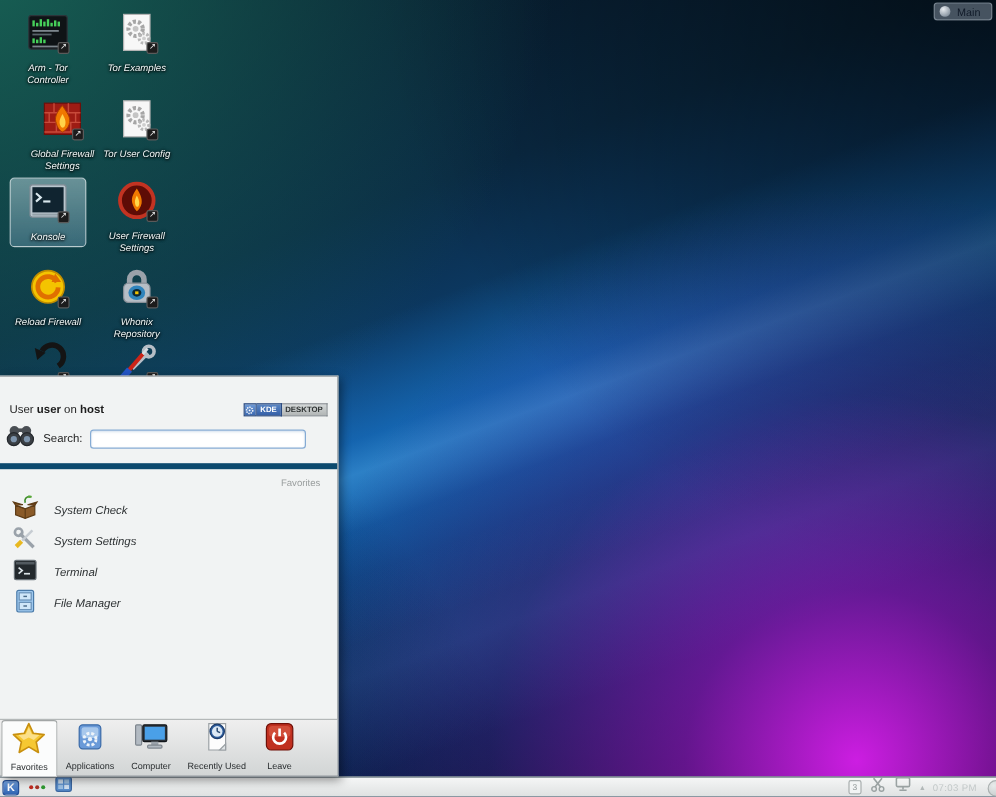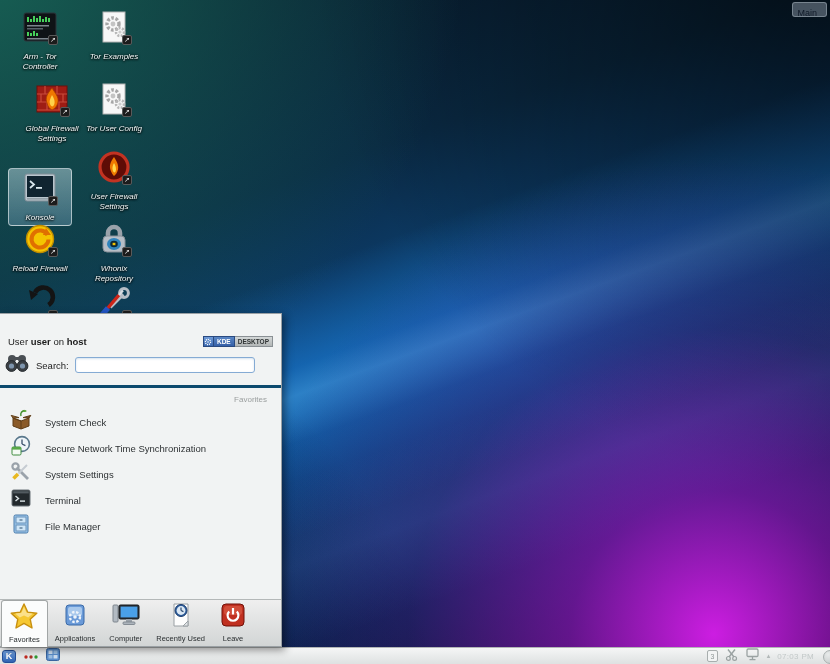--- a/index.html
+++ b/index.html
@@ -17,33 +17,33 @@
       linear-gradient(160deg, rgba(0,0,0,0) 40%, rgba(30,140,240,0.45) 50%, rgba(70,175,255,0.55) 53%, rgba(30,140,240,0.28) 58%, rgba(0,0,0,0) 68%),
       linear-gradient(160deg, rgba(0,0,0,0) 62%, rgba(90,160,230,0.18) 71%, rgba(0,0,0,0) 80%),
       linear-gradient(160deg, #071726 0%, #0a2a44 30%, #0e4a86 55%, #0a2f62 75%, #060f26 100%);
   }
 
   
   .activity{
     position:absolute; top:2px; right:3px; z-index:3; height:15px;
     display:flex; align-items:center; gap:5px; padding:0 9px 0 4px;
     background:rgba(150,165,180,0.45); border:1px solid rgba(215,225,235,0.35);
-    border-radius:3px; color:#101a28; font-size:9px;flex-direction:column;
+    border-radius:3px; color:#101a28; font-size:9px;
   }
   .activity .ball{ width:9px; height:9px; border-radius:50%;
     background:radial-gradient(circle at 35% 30%, #e8ecf0, #8d99a5 70%, #6b7680); }
 
   
   .icon-cell{
     position:absolute; width:64px; z-index:1; display:flex; flex-direction:column;
     align-items:center; gap:8px; padding:2px 0; cursor:default;
   }
   .icon-cell.selected{
     background:linear-gradient(rgba(210,235,245,0.45), rgba(150,195,225,0.30));
-    border:1px solid rgba(255,255,255,0.55); border-radius:4px;margin-top:20px;
+    border:1px solid rgba(255,255,255,0.55); border-radius:4px;
   }
   .ic-wrap{ position:relative; width:34px; height:34px; }
   .emblem{
     position:absolute; right:-1px; bottom:-1px; width:10px; height:10px;
     background:#1c1c1c; border:1px solid #5a5a5a; border-radius:2px;
     color:#ececec; font-size:7px; line-height:8px; text-align:center;
   }
   .icon-label{
     font-size:8px; font-style:italic; color:#f2f8f8; text-align:center; line-height:1.2;
     text-shadow:0 1px 2px #000, 0 0 3px #000;
@@ -61,29 +61,29 @@
     padding:22px 8px 3px 8px; font-size:9.5px; color:#1c1c1c;
   }
   .kde-badge{ display:flex; align-items:center; height:11px; }
   .kde-badge .gearbox{ width:11px; height:11px; background:linear-gradient(#6f9bd8,#3a68b0);
     border:1px solid #2a4a80; display:flex; align-items:center; justify-content:center; }
   .kde-badge .kde{ background:linear-gradient(#5a86c4,#3560a8); color:#fff; font-weight:bold;
     font-size:6.5px; padding:1px 3px; border:1px solid #2a4a80; border-left:none; height:11px; line-height:8px;}
   .kde-badge .desk{ background:linear-gradient(#d4d8d8,#b2b6b6); color:#303434; font-weight:bold;
     font-size:6.5px; padding:1px 3px; border:1px solid #8a9094; border-left:none; height:11px; line-height:8px;}
   .search-row{ display:flex; align-items:center; gap:6px; padding:2px 26px 7px 4px;
-    border-bottom:3px solid #0c4a6e; }
+    border-bottom:5px solid #0c4a6e; }
   .search-row label{ font-size:9.5px; color:#1c1c1c; }
   .search-input{
     flex:1; height:16px; border:1px solid #85abd4; border-radius:3px; background:#fff;
     font-size:9.5px; padding:0 4px; outline:none; box-shadow:inset 0 1px 2px rgba(120,160,200,0.3);
   }
   .section-label{ text-align:right; font-size:8px; color:#9a9e9e; padding:7px 14px 3px 0; }
   .menu-list{ padding:2px 0; }
-  .menu-item{ display:flex; align-items:center; gap:13px; padding:4px 10px; height:26px; cursor:pointer; }
+  .menu-item{ display:flex; align-items:center; gap:13px; padding:4px 10px; height:26px; cursor:pointer;font-style:italic; }
   .menu-item .mi-label{ font-size:9.5px; color:#2e3234; }
   .menu-spacer{ flex:1; }
 
   .tab-bar{
     height:47px; background:linear-gradient(#efefef,#d2d5d5);
     border-top:1px solid #b4b8b8; display:flex; align-items:stretch; padding:0 1px;
   }
   .tab{ display:flex; flex-direction:column; align-items:center; justify-content:flex-end;
     gap:1px; padding:3px 7px 3px 7px; cursor:pointer; }
   .tab .tab-label{ font-size:7.5px; color:#2a2e30; white-space:nowrap; }
@@ -309,32 +309,20 @@
           <ellipse cx="14.8" cy="2" rx="1.8" ry="1.1" fill="#58a838"></ellipse>
           <path d="M3 9 L11 12 L19 9 L19 17 L11 20 L3 17 Z" fill="#8a5a28" stroke="#5e3c16"></path>
           <path d="M3 9 L11 12 L11 20" stroke="#5e3c16" fill="none"></path>
           <path d="M3 9 L1.2 6.4 L9 8.6 Z" fill="#a06c34" stroke="#5e3c16"></path>
           <path d="M19 9 L20.8 6.4 L13 8.6 Z" fill="#76481e" stroke="#5e3c16"></path>
         </svg>
       </span>
       <span class="mi-label">System Check</span>
     </div>
 
-    <div class="menu-item">
-      <span>
-        <svg width="22" height="22" viewBox="0 0 22 22">
-          <circle cx="12" cy="9" r="7.4" fill="#eef4f8" stroke="#5a788c" stroke-width="1.6"></circle>
-          <line x1="12" y1="9" x2="12" y2="4.6" stroke="#38506a" stroke-width="1.3"></line>
-          <line x1="12" y1="9" x2="15.4" y2="10.6" stroke="#38506a" stroke-width="1.3"></line>
-          <rect x="2" y="12" width="9" height="8" rx="1.2" fill="#f4faf4" stroke="#3f8c3f"></rect>
-          <rect x="2" y="12" width="9" height="2.6" fill="#58a848"></rect>
-        </svg>
-      </span>
-      <span class="mi-label">Secure Network Time Synchronization</span>
-    </div>
 
     <div class="menu-item">
       <span>
         <svg width="22" height="22" viewBox="0 0 22 22">
           <line x1="6.5" y1="6.5" x2="18" y2="18" stroke="#9aa2aa" stroke-width="2.8"></line>
           <circle cx="5.5" cy="5.5" r="3.1" fill="none" stroke="#9aa2aa" stroke-width="2.2"></circle>
           <line x1="17" y1="4" x2="8.5" y2="12.5" stroke="#c6ccd2" stroke-width="2"></line>
           <line x1="8" y1="13" x2="3.5" y2="17.5" stroke="#e8b820" stroke-width="3.6"></line>
         </svg>
       </span>

